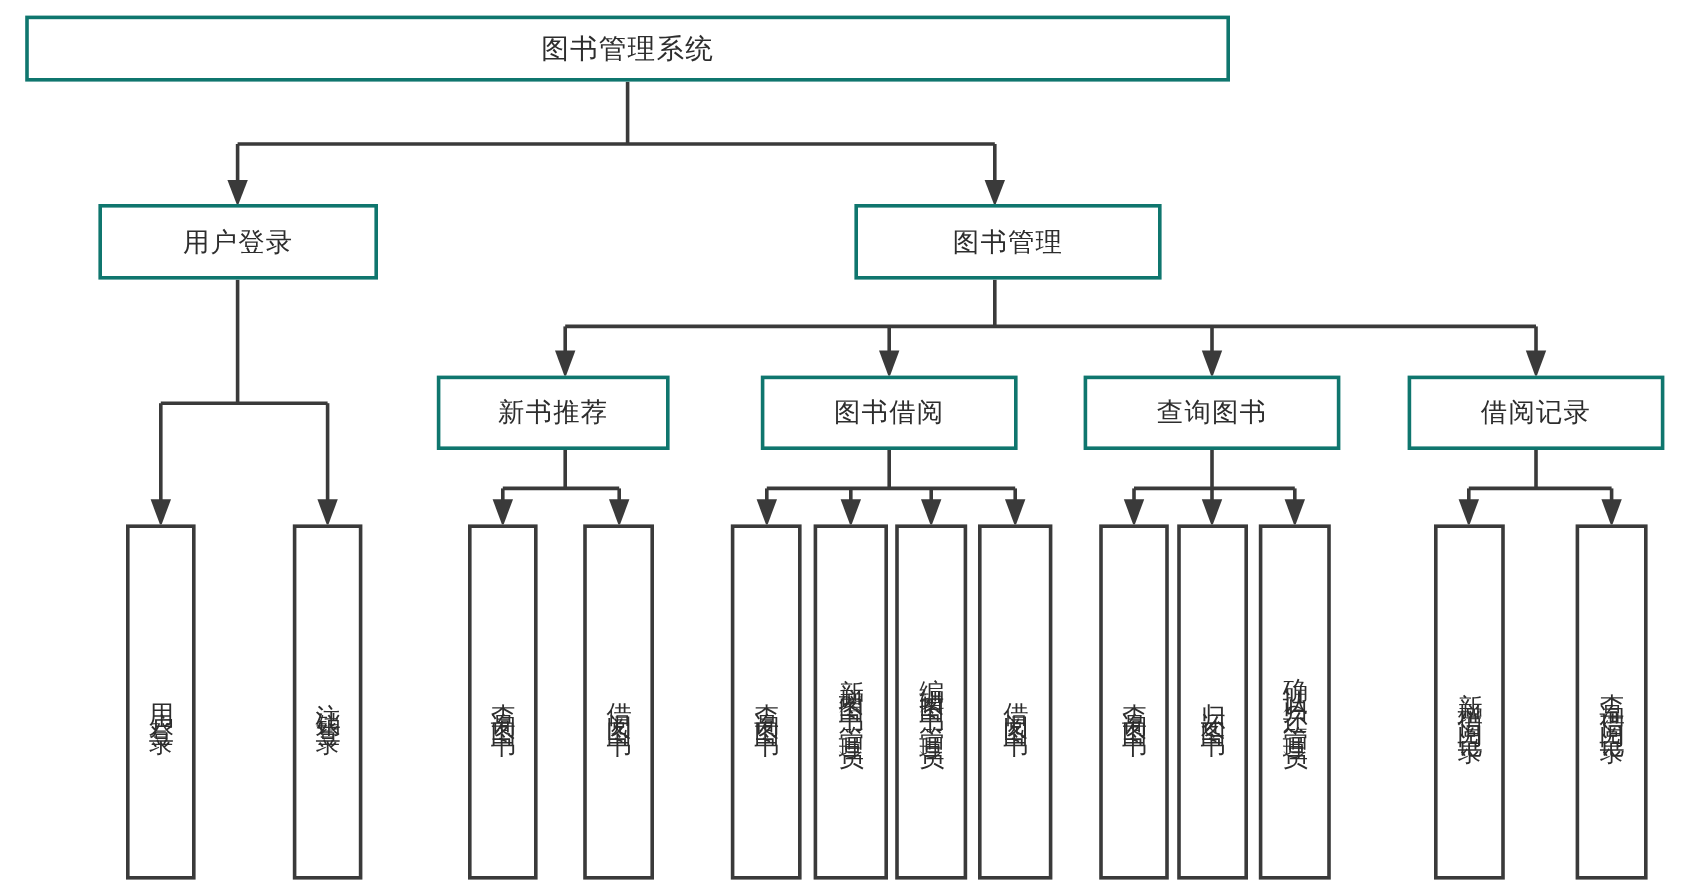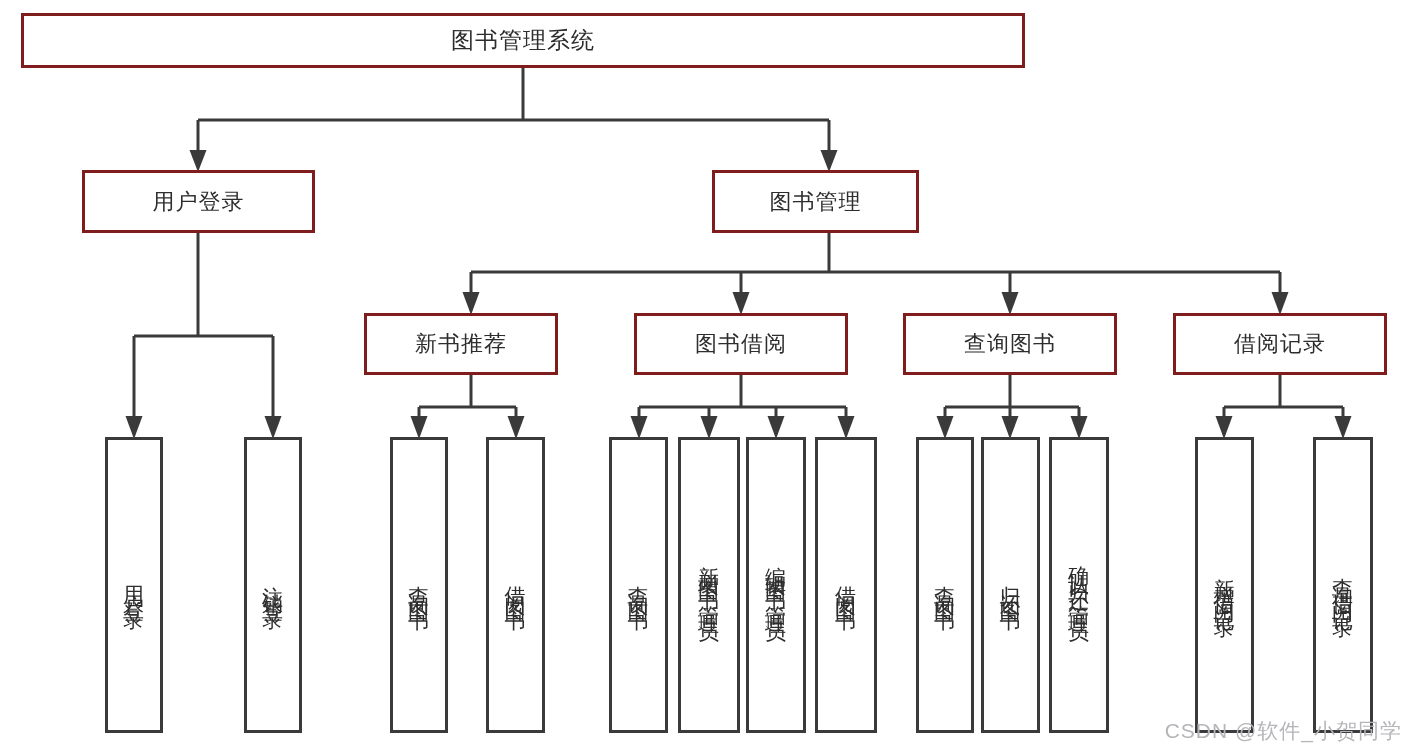--- a/index.html
+++ b/index.html
@@ -17,21 +17,21 @@
     left: 0; top: 0;
     width: 1405px; height: 747px;
     pointer-events: none;
   }
   .wires path.ln { stroke: #3a3a3a; stroke-width: 3; fill: none; }
   .wires path.ah { fill: #3a3a3a; stroke: none; }
   .node {
     position: absolute;
     box-sizing: border-box;
     background: #ffffff;
-    border: 3px solid #7f1d1d;
+    border: 3px solid #0f766e;
     display: flex;
     align-items: center;
     justify-content: center;
   }
   .node.lvl1 span { font-size: 23px; letter-spacing: 1px; }
   .node.lvl2 span, .node.lvl3 span { font-size: 22px; letter-spacing: 1px; }
   .vnode {
     position: absolute;
     box-sizing: border-box;
     top: 437px;
@@ -141,21 +141,21 @@
     </g>
   </svg>
 
   <div class="node lvl1" style="left:21px; top:13px; width:1004px; height:55px;">
     <span>图书管理系统</span>
   </div>
 
   <div class="node lvl2" style="left:82px; top:170px; width:233px; height:63px;">
     <span>用户登录</span>
   </div>
-  <div class="node lvl2" style="left:712px; top:170px; width:207px; height:63px;">
+  <div class="node lvl2" style="left:712px; top:170px; width:256px; height:63px;">
     <span>图书管理</span>
   </div>
 
   <div class="node lvl3" style="left:364px; top:313px; width:194px; height:62px;">
     <span>新书推荐</span>
   </div>
   <div class="node lvl3" style="left:634px; top:313px; width:214px; height:62px;text-align:center;">
     <span>图书借阅</span>
   </div>
   <div class="node lvl3" style="left:903px; top:313px; width:214px; height:62px;">
@@ -202,15 +202,14 @@
     <span>确认归还（管理员）</span>
   </div>
 
   <div class="vnode" style="left:1195px; width:59px;">
     <span>新增借阅记录</span>
   </div>
   <div class="vnode" style="left:1313px; width:60px;">
     <span>查询借阅记录</span>
   </div>
 
-  <div class="watermark">CSDN @软件_小贺同学</div>
 
 </div>
 
 </body></html>

